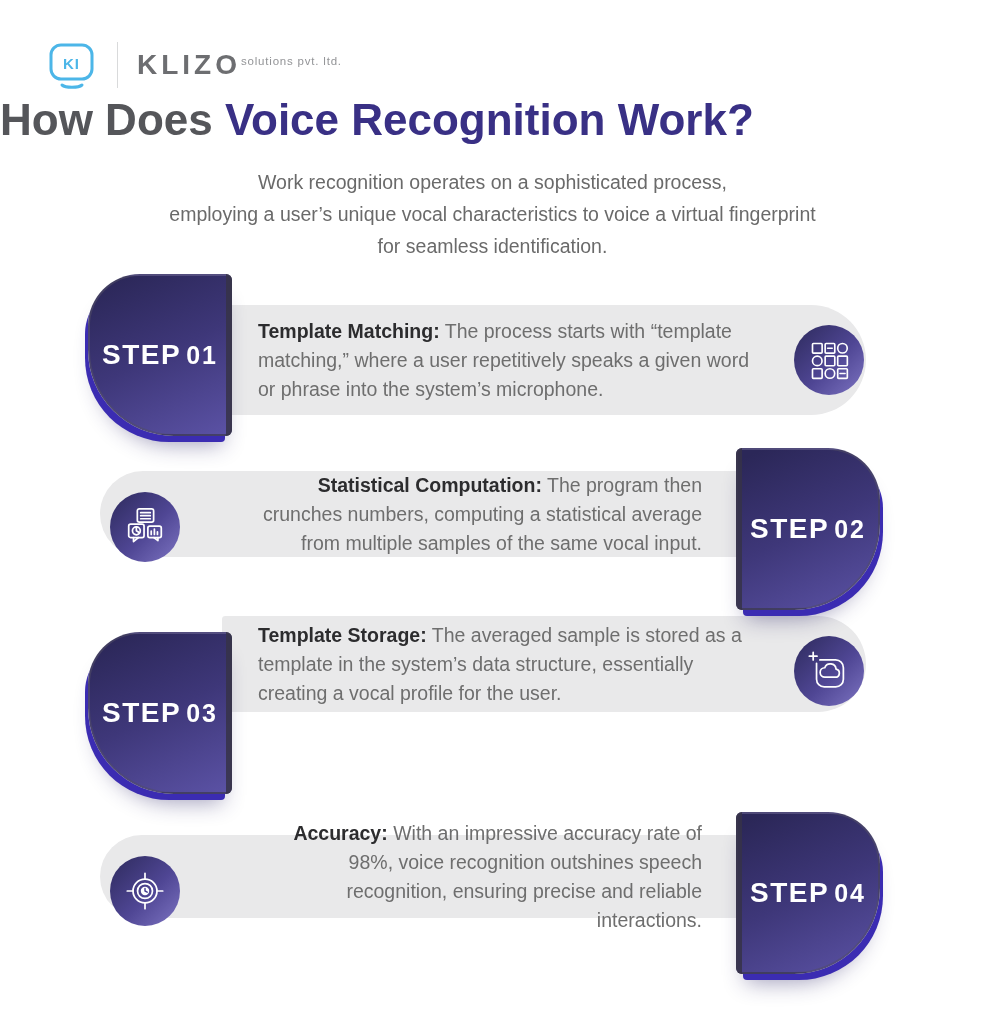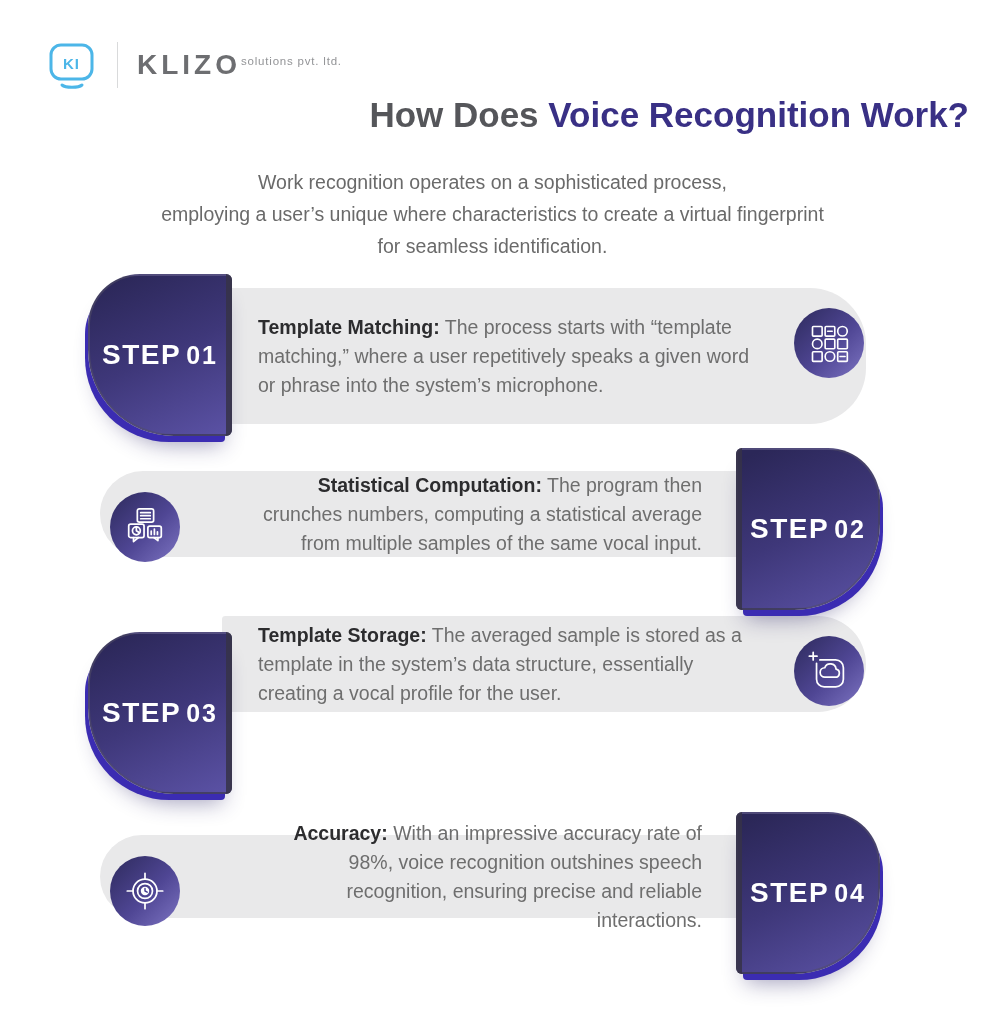--- a/index.html
+++ b/index.html
@@ -8,21 +8,21 @@
 
   
   .logo{position:absolute;left:46px;top:40px;display:flex;align-items:center;gap:19px;}
   .logo-icon svg{display:block;}
   .logo-divider{width:1px;height:46px;background:#d9dadb;}
   .brand-text{display:flex;}
   .brand-name{font-size:28px;font-weight:700;color:#6d6e71;letter-spacing:4px;line-height:1;}
   .brand-tagline{font-size:11.5px;color:#939497;letter-spacing:.8px;margin-top:4px;}
 
   
-  .title{position:absolute;top:94px;left:0;right:16px;text-align:right;font-size:35px;line-height:1.2;}
+  .title{position:absolute;top:94px;left:0;right:0;text-align:left;font-size:44px;line-height:1.2;}
   .title-gray{color:#55565a;font-weight:600;}
   .title-accent{color:#393085;font-weight:800;}
   .subtitle{position:absolute;top:166px;left:0;right:0;text-align:center;
             font-size:19.5px;line-height:32px;color:#6a6a6a;font-weight:500;}
 
   
   .step-shape{position:absolute;width:140px;height:158px;z-index:3;color:#fff;
               display:flex;flex-direction:row;align-items:center;justify-content:center;gap:5px;}
   .shape-a{background:linear-gradient(155deg,#2b2758 5%,#3e3779 50%,#5b52a5 100%);
            border-radius:52px 6px 6px 86px;border:2px solid rgba(82,78,102,.55);
@@ -47,21 +47,21 @@
   .panel-label{color:#2c2c2e;font-weight:700;}
 
   
   .icon-circle{position:absolute;width:70px;height:70px;border-radius:50%;
                background:linear-gradient(135deg,#2d2a5c 0%,#4f4694 55%,#7d74c2 100%);
                display:flex;align-items:center;justify-content:center;}
   .icon-circle svg{display:block;}
 
   
   #row1-shape{left:88px;top:274px;}
-  #row1-panel{left:222px;top:288px;width:644px;height:136px;}
+  #row1-panel{left:222px;top:305px;width:644px;height:110px;}
   #row1-circle{left:572px;top:20px;}
   #row2-shape{left:736px;top:448px;}
   #row2-panel{left:100px;top:471px;width:640px;height:86px;}
   #row2-circle{left:10px;top:21px;}
   #row3-shape{left:88px;top:632px;}
   #row3-panel{left:222px;top:616px;width:644px;height:96px;}
   #row3-circle{left:572px;top:20px;}
   #row4-shape{left:736px;top:812px;}
   #row4-panel{left:100px;top:835px;width:640px;height:83px;}
   #row4-circle{left:10px;top:21px;}
@@ -89,21 +89,21 @@
       <span class="brand-tagline">solutions pvt. ltd.</span>
     </span>
   </div>
 
   <div class="title">
     <span class="title-gray">How Does </span><span class="title-accent">Voice Recognition Work?</span>
   </div>
 
   <div class="subtitle">
     <div>Work recognition operates on a sophisticated process,</div>
-    <div>employing a user’s unique where characteristics to create a virtual fingerprint</div>
+    <div>employing a user’s unique vocal characteristics to voice a virtual fingerprint</div>
     <div>for seamless identification.</div>
   </div>
 
   <div class="step-shape shape-a" id="row1-shape">
     <span class="step-word">STEP</span>
     <span class="step-num">01</span>
   </div>
   <div class="panel panel-a" id="row1-panel">
     <div class="panel-text">
       <span class="panel-label">Template Matching:</span>

